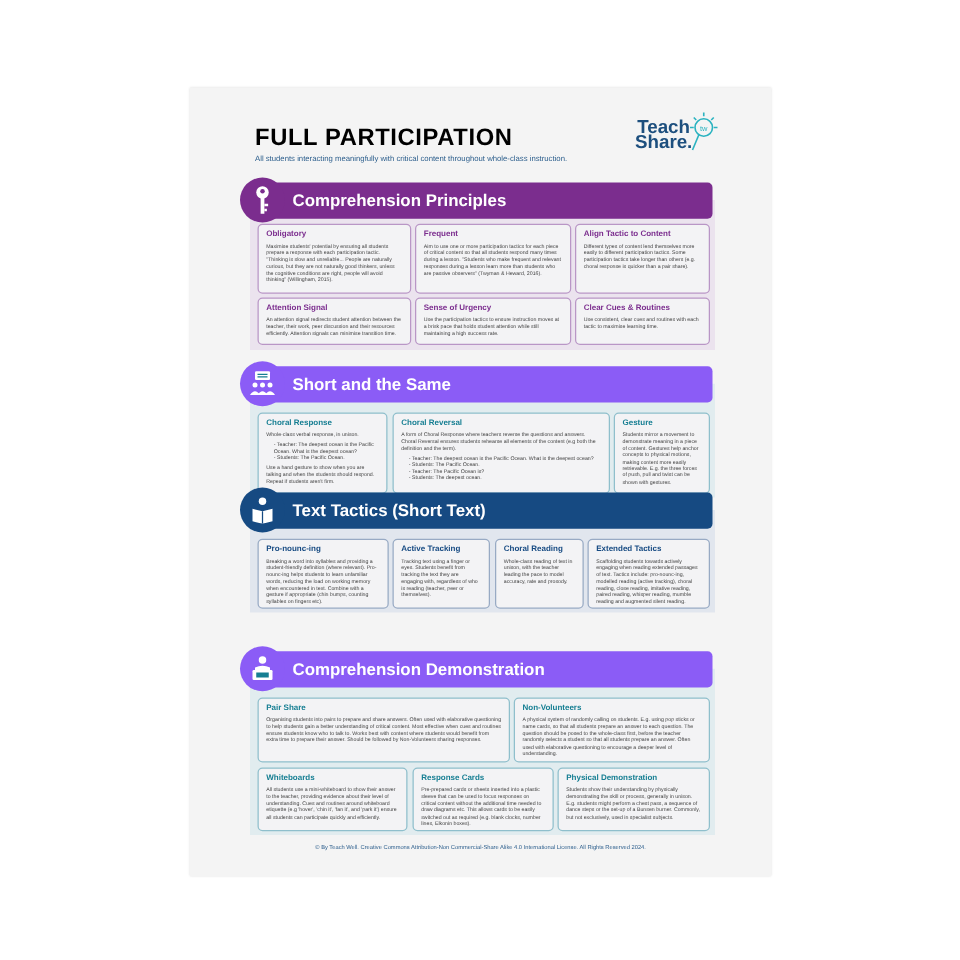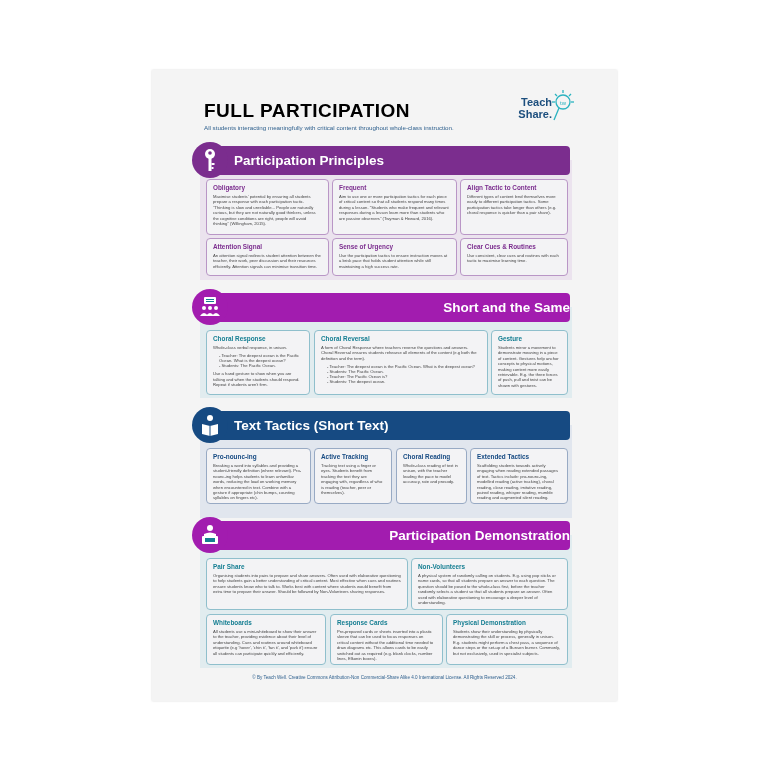--- a/index.html
+++ b/index.html
@@ -14,21 +14,21 @@
     position: absolute; left: 52px; top: 30px; font-size: 19px; font-weight: 700;
     color: #000000; letter-spacing: 0.5px;
   }
   .subtitle {
     position: absolute; left: 52px; top: 54px; font-size: 6.2px; color: #2c5e8c;
   }
   .logo {
     position: absolute; left: 356px; top: 18px; width: 70px; height: 40px;
   }
   .logo-text {
-    position: absolute; left: 0; top: 8px; font-size: 11px; font-weight: 700; color: #1d4f7e;
+    position: absolute; left: 0; top: 8px; font-size: 15px; font-weight: 700; color: #1d4f7e;
     line-height: 12px; text-align: right; width: 44px;
   }
   .logo-bulb { position: absolute; left: 40px; top: 0; }
 
   .section { position: absolute; left: 40px; width: 378px; }
   .section-bg { position: absolute; left: 8px; right: -2px; top: 14px; bottom: 0; }
   .banner {
     position: absolute; left: 10px; right: 0; top: 0; height: 29px; border-radius: 4px;
     color: #fff; font-weight: 700; font-size: 13.5px; padding-left: 32px; line-height: 29px;
   }
@@ -44,21 +44,21 @@
   .card p { font-size: 4.2px; line-height: 5.4px; color: #444; }
   .card ul { list-style: none; margin: 3px 0 3px 6px; }
   .card li { font-size: 4.2px; line-height: 5px; color: #444; }
   .card li::before { content: "- "; }
 
   .purple .banner, .purple .badge { background: #7b2d8e; }
   .purple .section-bg { background: #ebe3ee; }
   .purple .card { border-color: #b996c6; }
   .purple .card h4 { color: #7b2d8e; }
 
-  .teal .banner, .teal .badge { background: #a21caf; text-align: right; }
+  .teal .banner, .teal .badge { background: #8b5cf6; }
   .teal .section-bg { background: #e1ecef; }
   .teal .card { border-color: #8fbfcc; }
   .teal .card h4 { color: #157e92; }
 
   .navy .banner, .navy .badge { background: #164a82; }
   .navy .section-bg { background: #e1e6ee; }
   .navy .card { border-color: #98aac4; }
   .navy .card h4 { color: #164a82; }
 
   .footer {
@@ -89,21 +89,21 @@
         <line x1="23" y1="6" x2="21" y2="8"></line>
         <path d="M11 20 L6 32"></path>
       </g>
       <text x="15" y="16.5" font-size="6" fill="#2bb3c0" text-anchor="middle" font-family="Liberation Sans, sans-serif">tw</text>
     </svg>
   </div>
 
   <div class="section purple" style="top:76px;height:134px;">
     <div class="section-bg"></div>
     <div class="banner">
-      <span>Participation Principles</span>
+      <span>Comprehension Principles</span>
     </div>
     <div class="badge">
       <svg width="16" height="24" viewBox="0 0 16 24">
           <circle cx="8" cy="6" r="5" fill="#fff"></circle>
           <circle cx="8" cy="5" r="1.8" fill="#7b2d8e"></circle>
           <rect x="6.5" y="10" width="3" height="13" fill="#fff"></rect>
           <rect x="9.5" y="15" width="3" height="2" fill="#fff"></rect>
           <rect x="9.5" y="19" width="2" height="2" fill="#fff"></rect>
         </svg>
     </div>
@@ -169,21 +169,21 @@
         <li>Teacher:   The Pacific Ocean is?</li>
         <li>Students: The deepest ocean.</li>
       </ul>
     </div>
     <div class="card" style="left:299px;top:37px;width:77px;height:65px;">
       <h4>Gesture</h4>
       <p>Students mirror a movement to demonstrate meaning in a piece of content. Gestures help anchor concepts to physical motions, making content more easily retrievable. E.g. the three forces of push, pull and twist can be shown with gestures.</p>
     </div>
   </div>
 
-  <div class="section navy" style="top:341px;height:107px;">
+  <div class="section navy" style="top:324px;height:96px;">
     <div class="section-bg"></div>
     <div class="banner">
       <span>Text Tactics (Short Text)</span>
     </div>
     <div class="badge">
       <svg width="22" height="22" viewBox="0 0 22 22" fill="#fff">
           <circle cx="11" cy="4" r="3"></circle>
           <path d="M3 10 L11 12 L19 10 L19 20 L11 22 L3 20Z"></path>
           <line x1="11" y1="12" x2="11" y2="22" stroke="#164a82" stroke-width="1"></line>
         </svg>
@@ -202,21 +202,21 @@
     </div>
     <div class="card" style="left:278px;top:37px;width:98px;height:56px;">
       <h4>Extended Tactics</h4>
       <p>Scaffolding students towards actively engaging when reading extended passages of text. Tactics include: pro-nounc-ing, modelled reading (active tracking), choral reading, close reading, imitative reading, paired reading, whisper reading, mumble reading and augmented silent reading.</p>
     </div>
   </div>
 
   <div class="section teal" style="top:451px;height:147px;">
     <div class="section-bg"></div>
     <div class="banner">
-      <span>Participation Demonstration</span>
+      <span>Comprehension Demonstration</span>
     </div>
     <div class="badge">
       <svg width="22" height="22" viewBox="0 0 22 22" fill="#fff">
           <circle cx="11" cy="4" r="3"></circle>
           <path d="M5 10 Q11 7 17 10 L17 12 L5 12Z"></path>
           <rect x="3" y="12" width="16" height="8" rx="1"></rect>
           <rect x="6" y="14" width="10" height="4" fill="#157e92"></rect>
         </svg>
     </div>
     <div class="card" style="left:14px;top:37px;width:202px;height:52px;">

